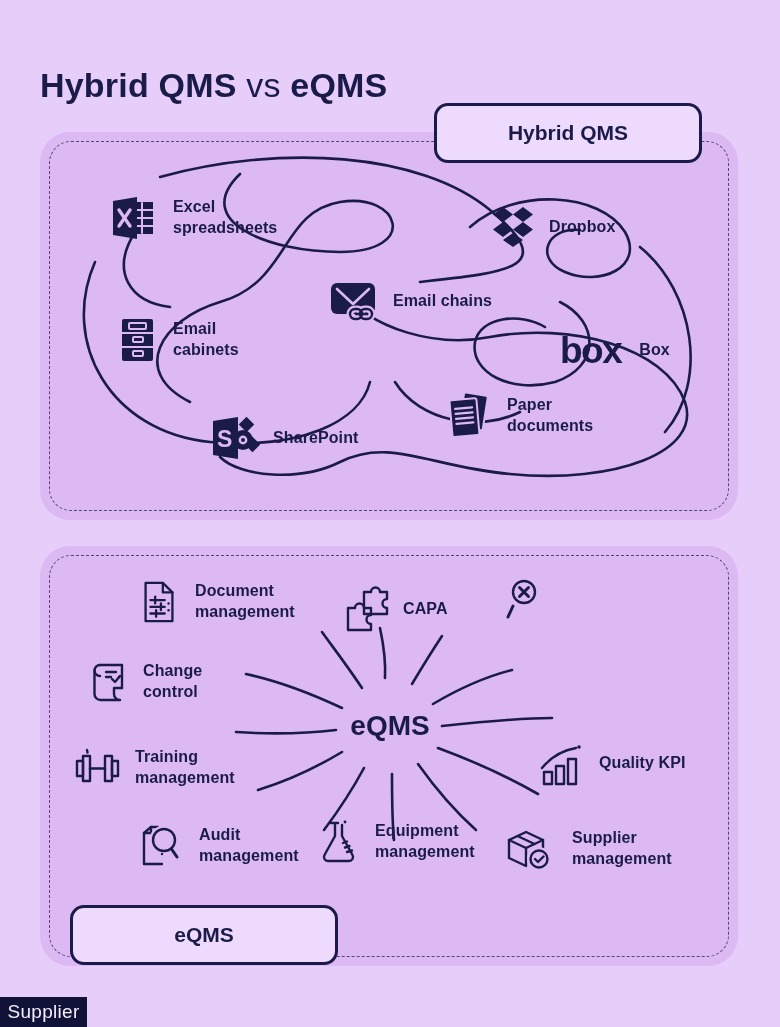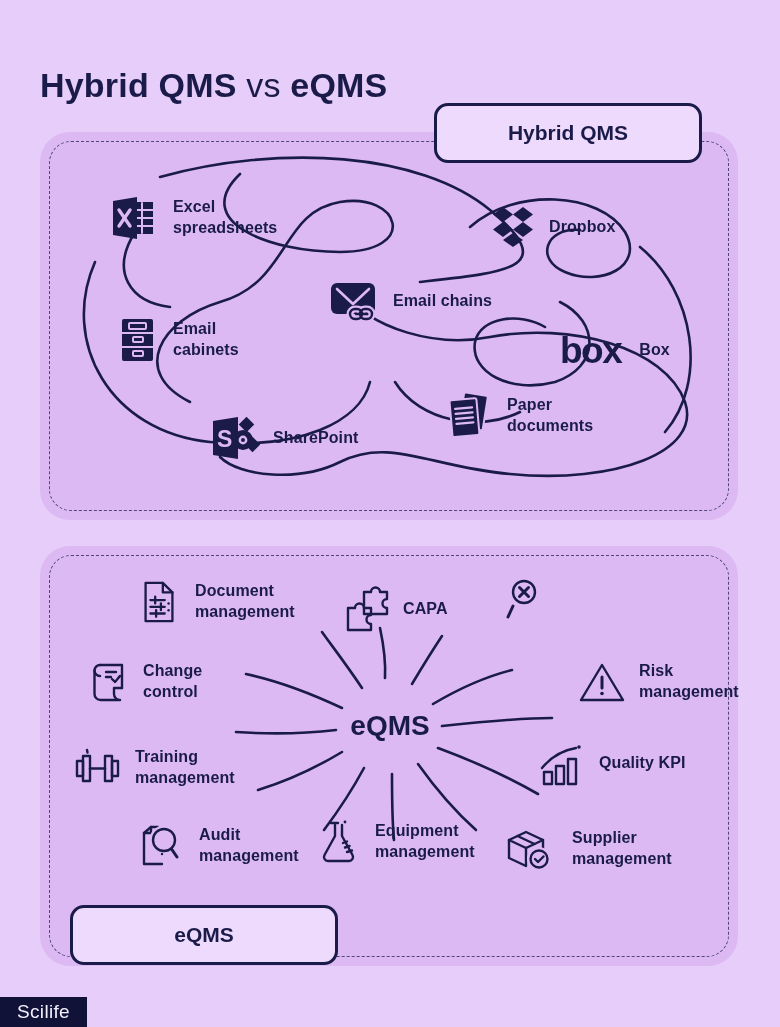--- a/index.html
+++ b/index.html
@@ -228,30 +228,20 @@
           <path d="M10.5 12.5 V36 a6 6 0 0 0 6 6 H36 a6 6 0 0 1 -6 -6 V30 H38"></path>
           <line x1="22" y1="14" x2="32" y2="14"></line>
           <line x1="22" y1="19" x2="27" y2="19"></line>
           <path d="M28 21 l3 3 5 -6"></path>
         </g>
         <circle class="dot" cx="35" cy="19" r="1.2"></circle>
       </svg>
       <div class="ilabel" style="width:70px;">Change control</div>
     </div>
 
-    <div class="item" style="left:538px;top:114px;">
-      <svg width="48" height="44" viewBox="0 0 48 44">
-        <g class="ost">
-          <path d="M24 5 L45 40 H3 Z"></path>
-          <line x1="24" y1="17" x2="24" y2="28" stroke-width="3"></line>
-        </g>
-        <circle class="dot" cx="24" cy="33.5" r="1.8"></circle>
-      </svg>
-      <div class="ilabel" style="width:105px;">Risk management</div>
-    </div>
 
     <div class="item" style="left:34px;top:200px;">
       <svg width="48" height="44" viewBox="0 0 48 44">
         <g class="ost">
           <rect x="3" y="15" width="6" height="15"></rect>
           <rect x="9" y="10" width="7" height="25"></rect>
           <line x1="16" y1="22.5" x2="31" y2="22.5"></line>
           <rect x="31" y="10" width="7" height="25"></rect>
           <rect x="38" y="15" width="6" height="15"></rect>
           <line x1="13" y1="4" x2="13.5" y2="6.5"></line>
@@ -317,14 +307,14 @@
           <path d="M33 33 l3 3 5.5 -5.5"></path>
         </g>
       </svg>
       <div class="ilabel" style="width:100px;">Supplier management</div>
     </div>
   </div>
   <div class="tagbox tag-eqms">
     <span>eQMS</span>
   </div>
 
-  <div class="brand">Scilife</div>
+  <div class="brand">Supplier</div>
 </div>
 
 </body></html>

